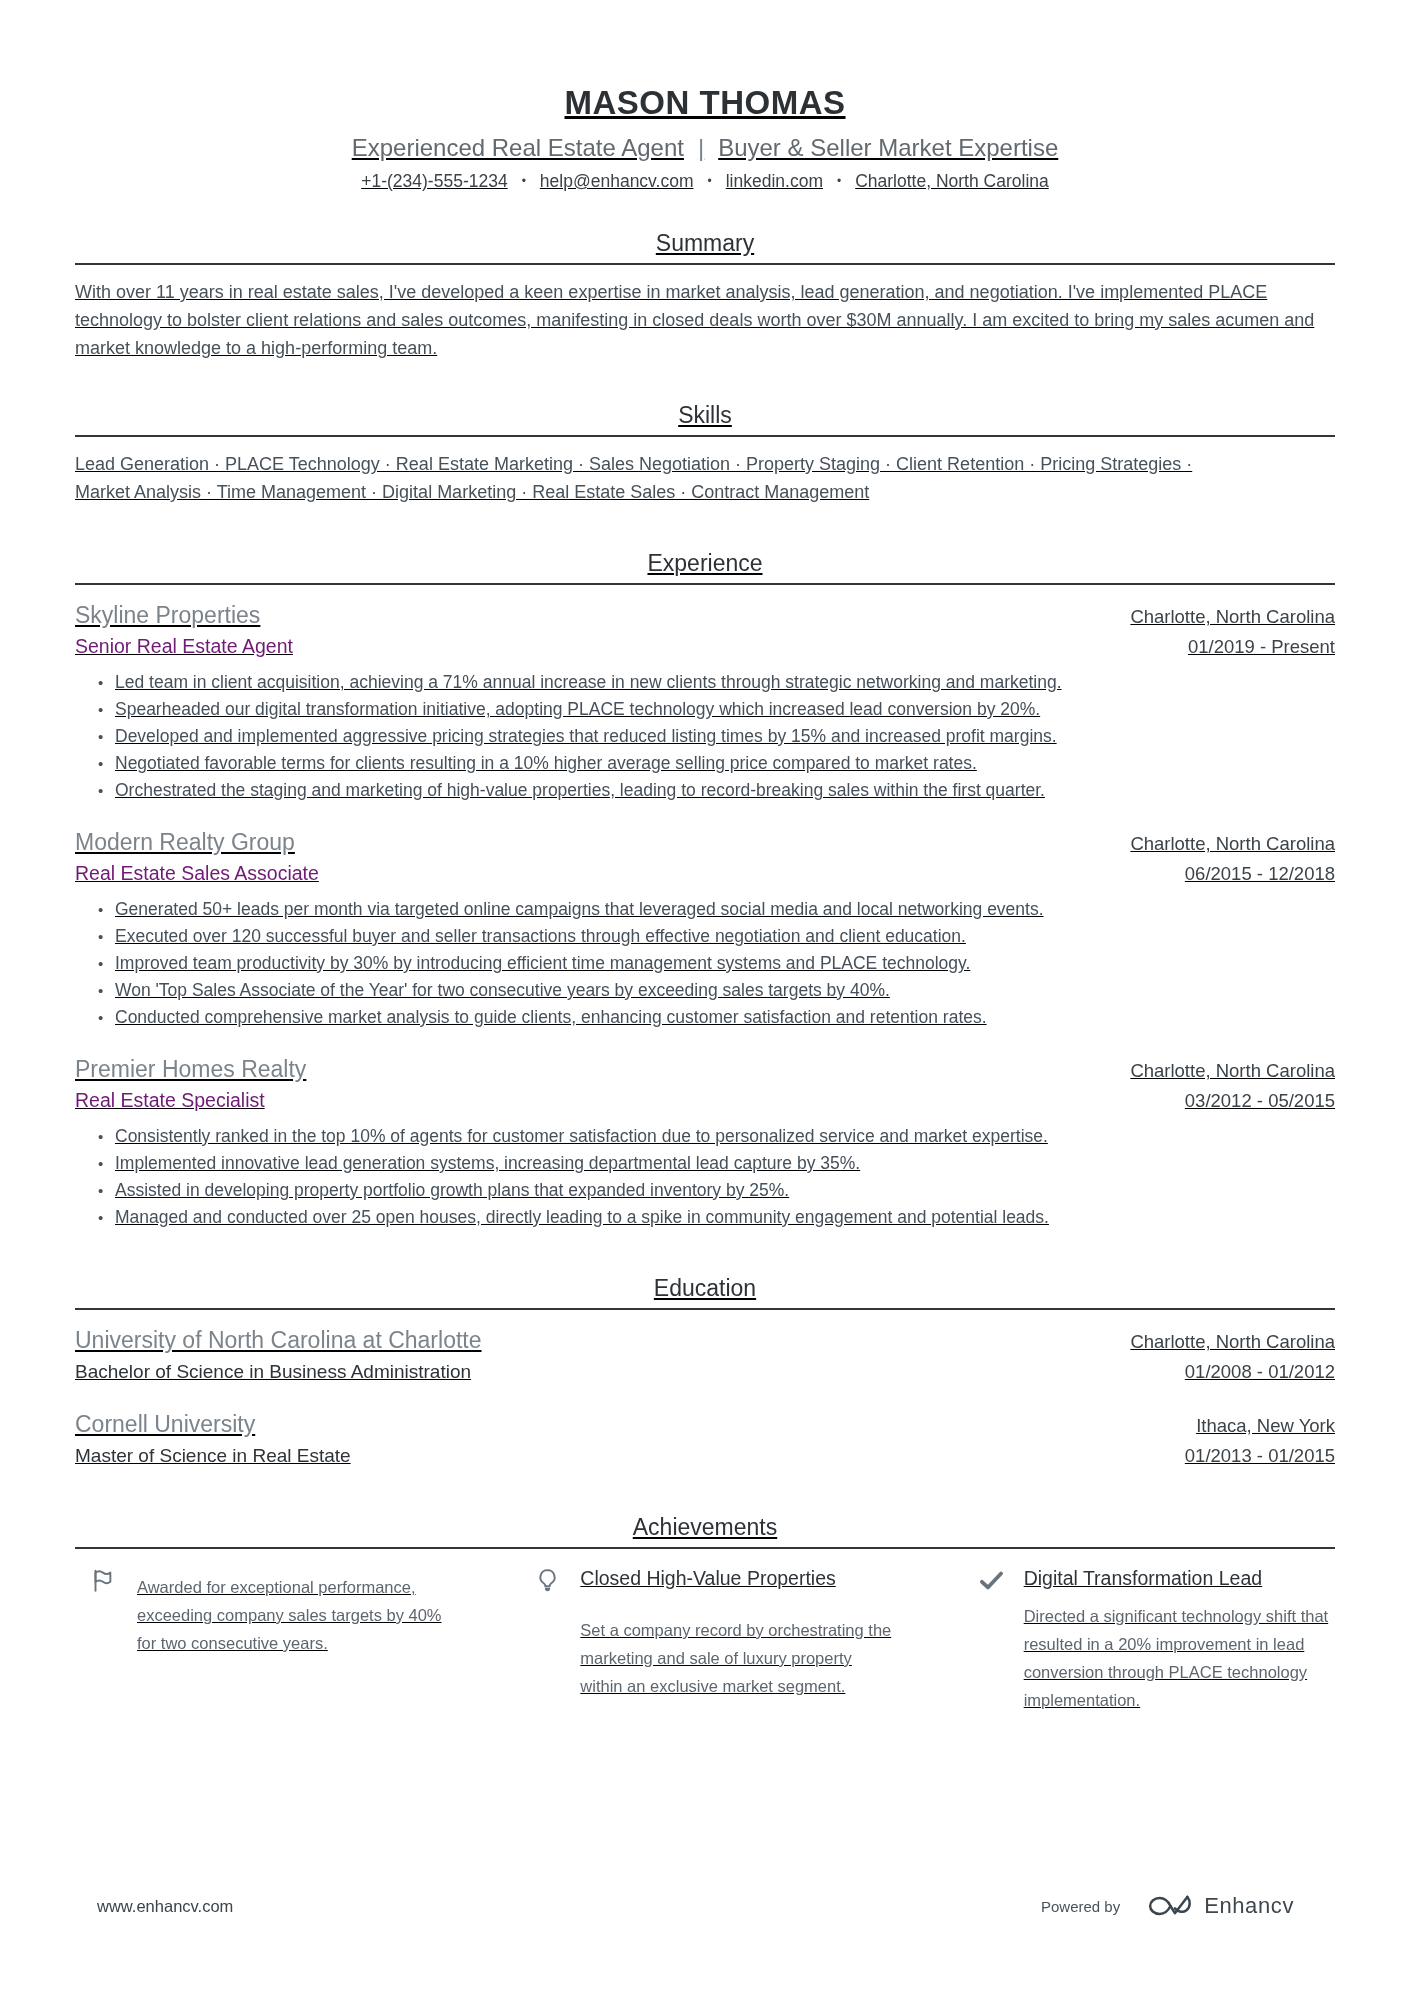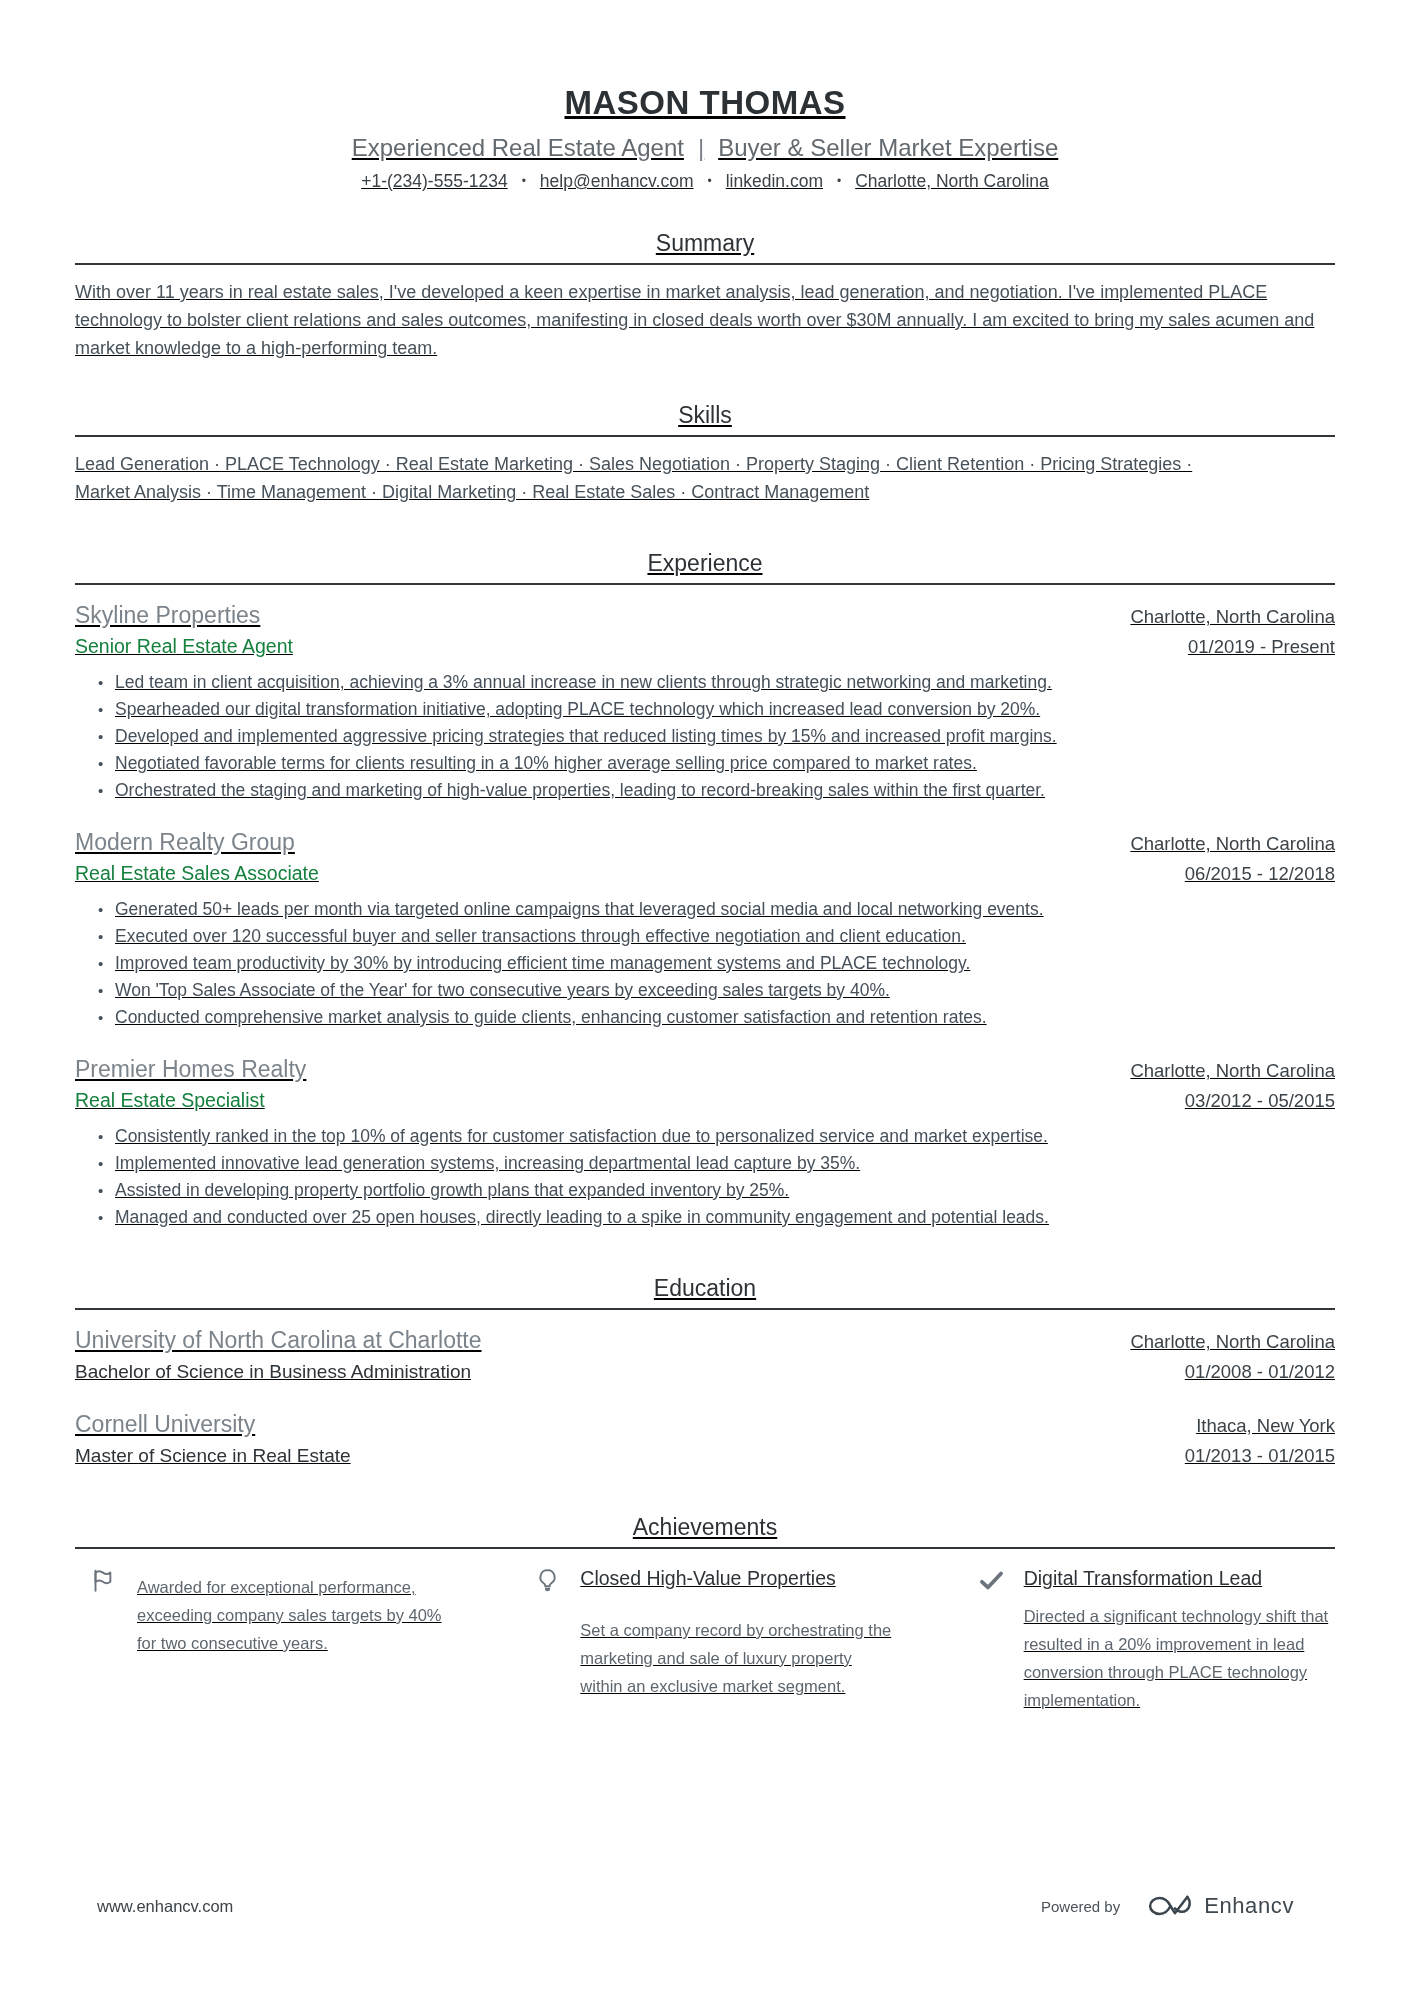--- a/index.html
+++ b/index.html
@@ -28,21 +28,21 @@
   .body-text { margin-top:13px; font-size:18px; line-height:28px; color:#47515a; }
   .skills-text { max-width:1160px; }
 
   
   .job { margin-top:24px; }
   .job.first { margin-top:16px; }
   .row { display:flex; justify-content:space-between; align-items:baseline; }
   .company { font-size:23px; color:#7b838b; line-height:28px; }
   .place { font-size:18.5px; color:#3b4349; }
   .row2 { margin-top:5px; }
-  .role { font-size:19.5px; color:#15803d; line-height:25px; }
+  .role { font-size:19.5px; color:#701a75; line-height:25px; }
   .dates { font-size:18.5px; color:#3b4349; }
 
   ul.bullets { margin-top:10px; list-style:none; }
   ul.bullets li { position:relative; padding-left:40px; font-size:17.5px; line-height:27px; color:#46505a; }
   ul.bullets li::before { content:"•"; position:absolute; left:23px; top:0; font-size:15px; color:#46505a; }
 
   .school { margin-top:26px; }
   .school.first { margin-top:16px; }
   .degree { font-size:19px; color:#2d3338; line-height:25px; }
 
@@ -89,21 +89,21 @@
     <div class="job first">
       <div class="row">
         <div class="company">Skyline Properties</div>
         <div class="place">Charlotte, North Carolina</div>
       </div>
       <div class="row row2">
         <div class="role">Senior Real Estate Agent</div>
         <div class="dates">01/2019 - Present</div>
       </div>
       <ul class="bullets">
-        <li>Led team in client acquisition, achieving a 3% annual increase in new clients through strategic networking and marketing.</li>
+        <li>Led team in client acquisition, achieving a 71% annual increase in new clients through strategic networking and marketing.</li>
         <li>Spearheaded our digital transformation initiative, adopting PLACE technology which increased lead conversion by 20%.</li>
         <li>Developed and implemented aggressive pricing strategies that reduced listing times by 15% and increased profit margins.</li>
         <li>Negotiated favorable terms for clients resulting in a 10% higher average selling price compared to market rates.</li>
         <li>Orchestrated the staging and marketing of high-value properties, leading to record-breaking sales within the first quarter.</li>
       </ul>
     </div>
 
     <div class="job">
       <div class="row">
         <div class="company">Modern Realty Group</div>

